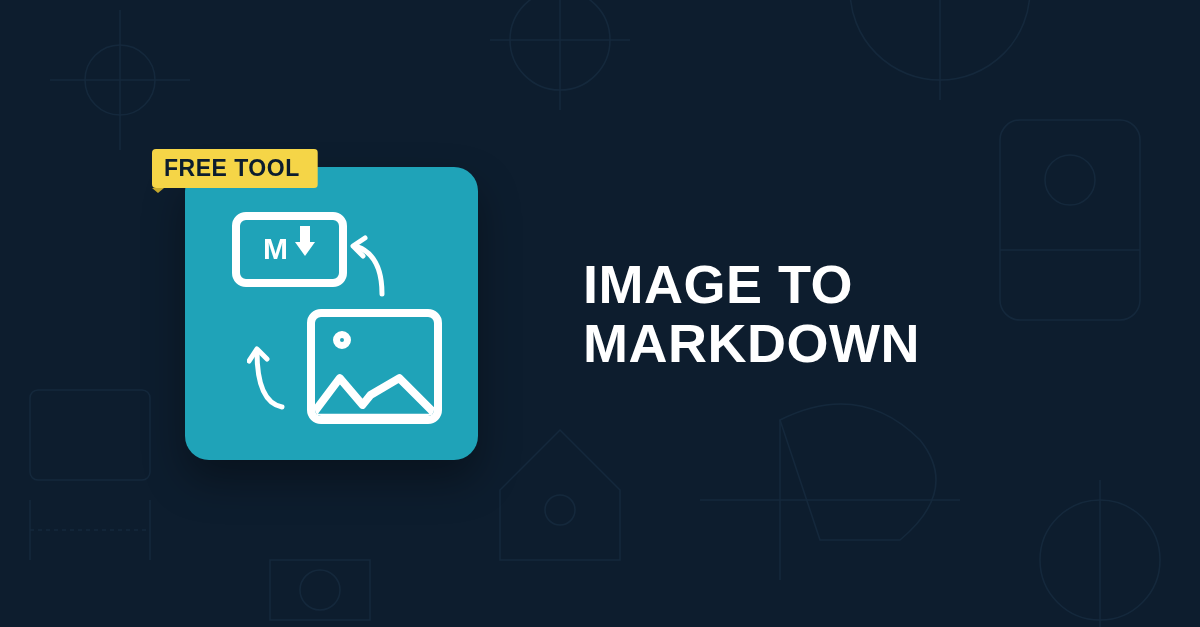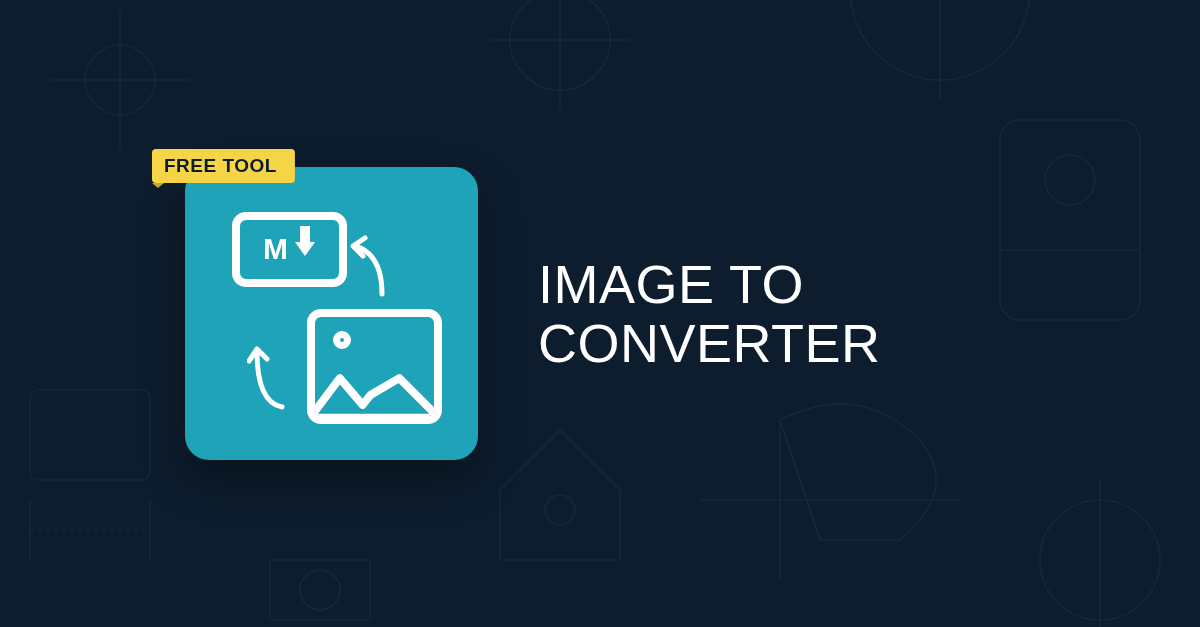--- a/index.html
+++ b/index.html
@@ -28,21 +28,21 @@
     .card-wrapper {
       position: relative;
     }
     .badge {
       position: absolute;
       top: -18px;
       left: -33px;
       background: #f5d547;
       color: #0d1d2e;
       font-weight: 800;
-      font-size: 19px;
+      font-size: 23px;
       padding: 6px 18px 6px 12px;
       border-radius: 4px 4px 4px 4px;
       letter-spacing: 0.5px;
       z-index: 10;
       clip-path: polygon(0 0, 100% 0, 100% 100%, 12px 100%, 12px calc(100% + 10px), 0 100%);
     }
     .badge::after {
       content: '';
       position: absolute;
       bottom: -10px;
@@ -137,24 +137,25 @@
     }
     .arrow-bl {
       position: absolute;
       bottom: 12px;
       left: 25px;
       width: 45px;
       height: 75px;
     }
     .title {
       color: #fff;
-      font-weight: 400;
+      font-weight: 700;
       font-size: 54px;
       line-height: 1.08;
       letter-spacing: 0.5px;
+      margin-left: 45px;
     }
   </style>
 </head>
 <body>
 
 <div class="bg-pattern">
   <svg viewBox="0 0 1200 627">
     <g stroke="#4a7a9e" stroke-width="1.5" fill="none">
       <circle cx="120" cy="80" r="35"></circle>
       <line x1="120" y1="10" x2="120" y2="150"></line>
@@ -212,15 +213,15 @@
           <div class="img-circle"></div>
           <svg class="img-mountains" viewBox="0 0 120 55">
             <path d="M -5 55 L 25 15 L 48 42 L 56 32 L 85 15 L 125 55 Z" fill="none" stroke="#fff" stroke-width="8" stroke-linejoin="round"></path>
           </svg>
         </div>
       </div>
     </div>
   </div>
   <div class="title">
     <div>IMAGE TO</div>
-    <div>CONVERTER</div>
+    <div>MARKDOWN</div>
   </div>
 </div>
 
 </body></html>

